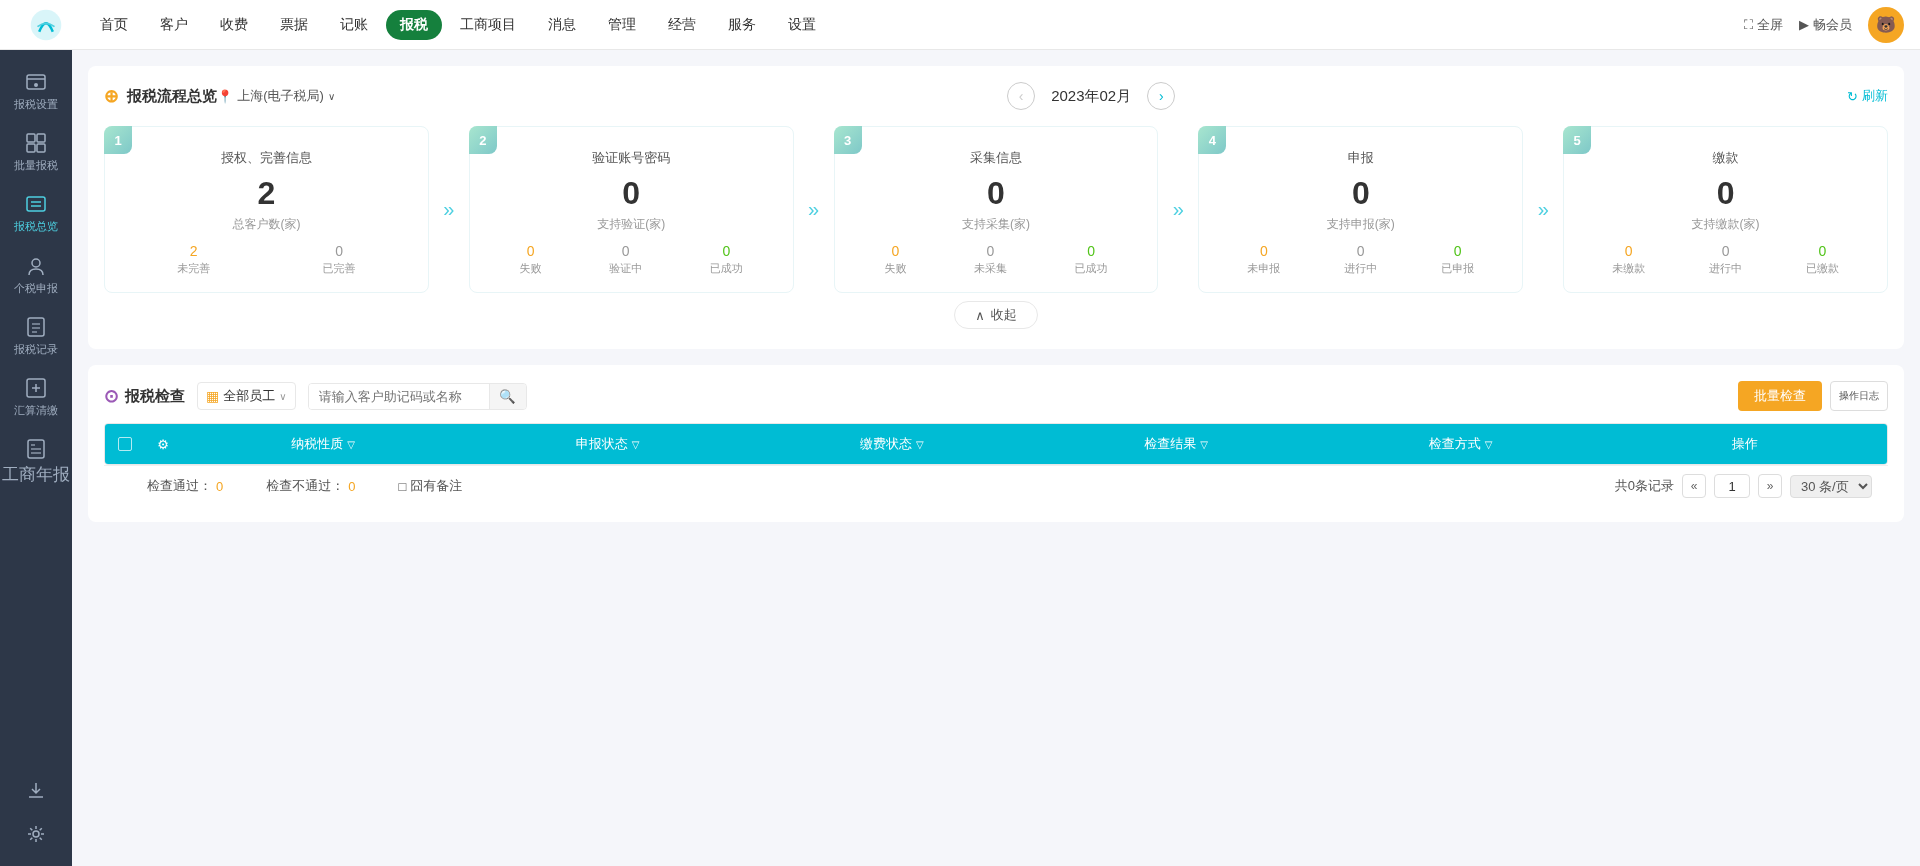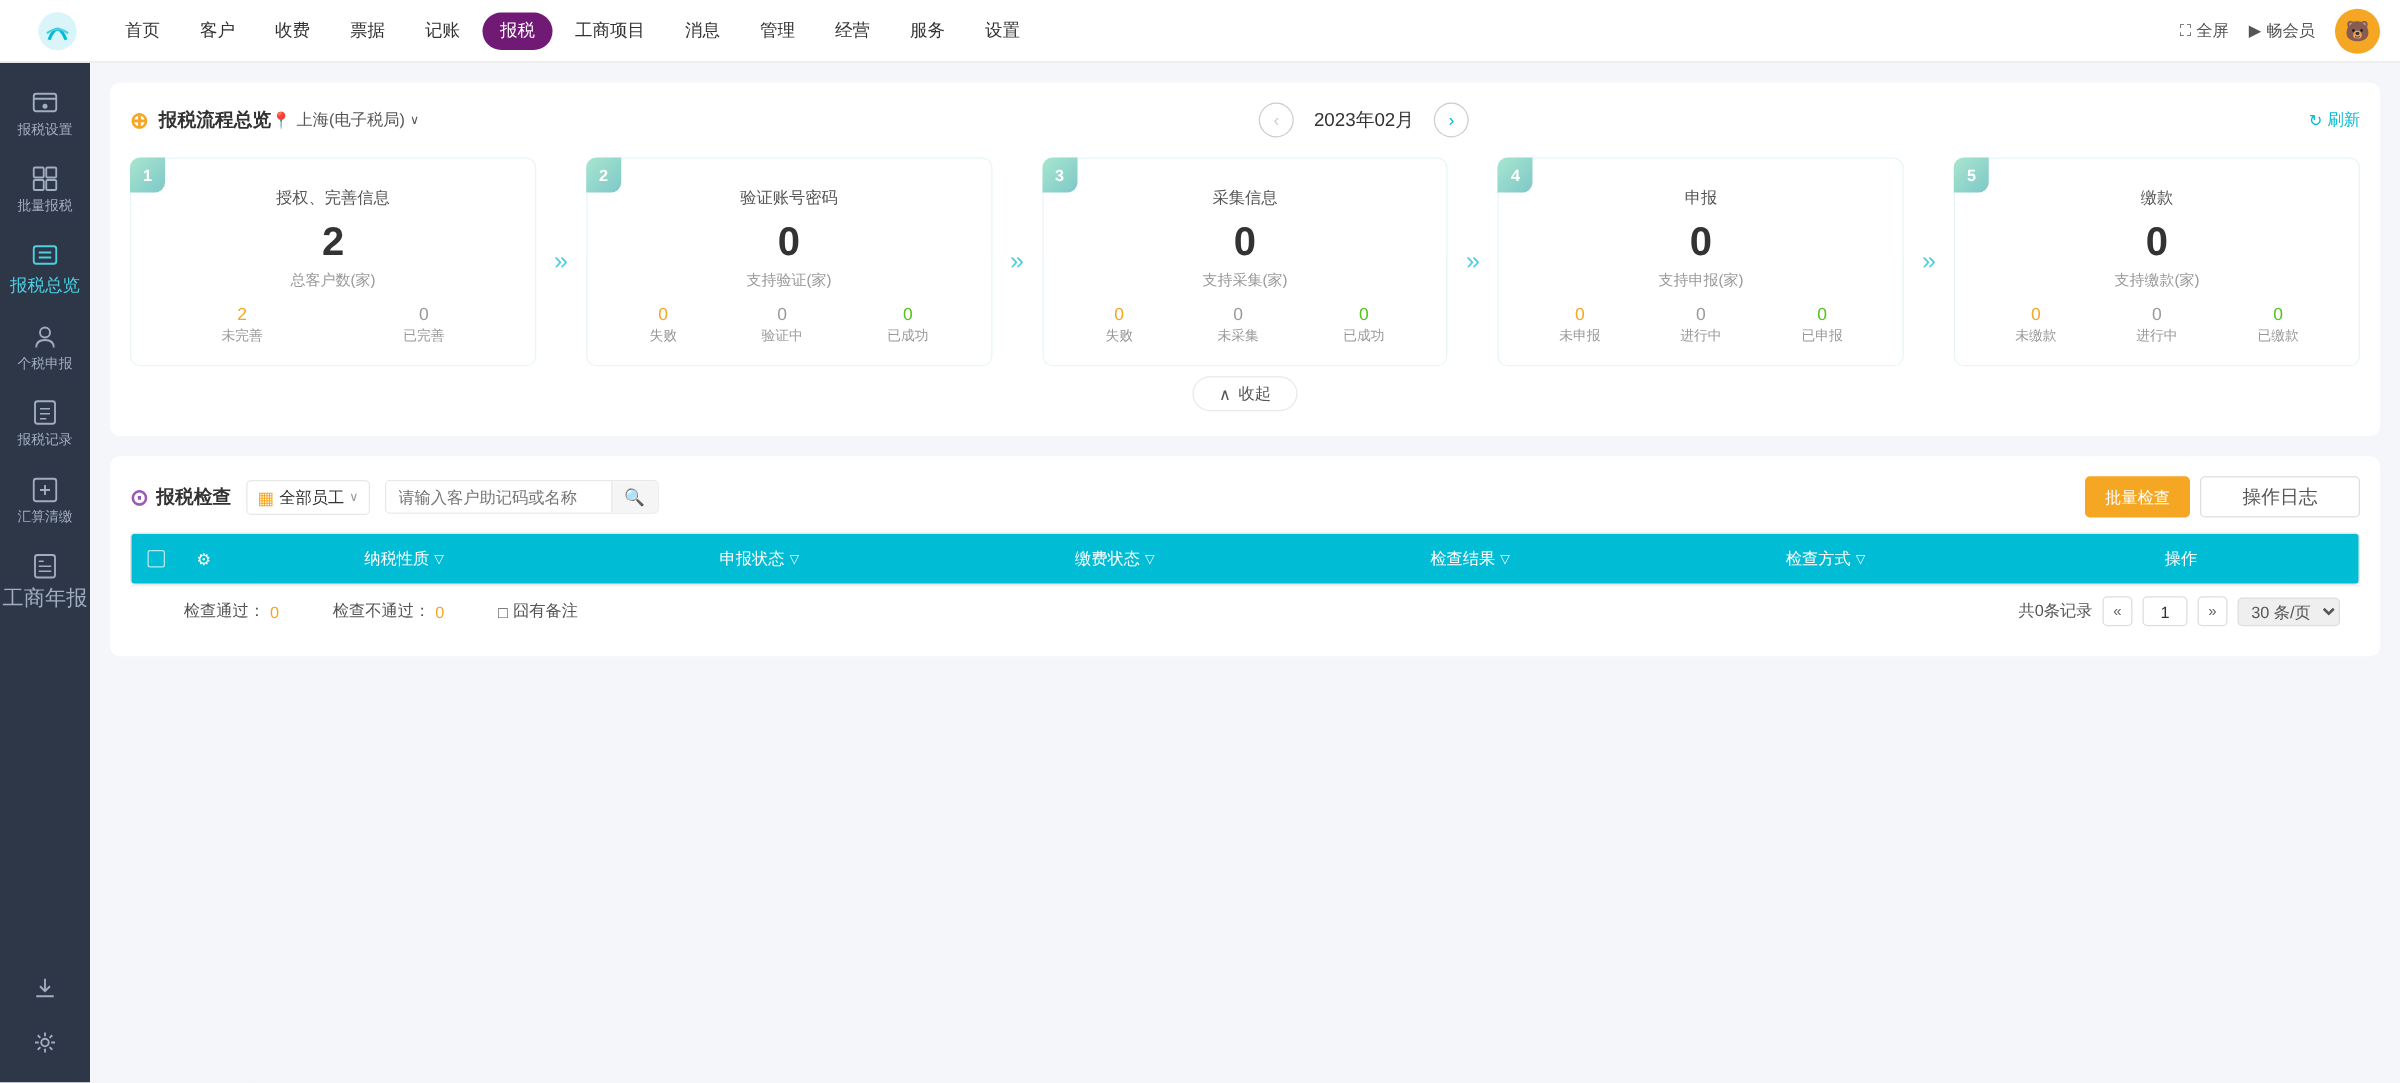--- a/index.html
+++ b/index.html
@@ -35,23 +35,24 @@
       gap: 4px;
     }
     .nav-item {
       padding: 6px 14px;
       cursor: pointer;
       border-radius: 4px;
       color: #333;
       font-size: 14px;
     }
     .nav-item.active {
-      background: #701a75;
+      background: #15803d;
       color: #fff;
       border-radius: 20px;
+      font-weight: bold;
     }
     .nav-right {
       display: flex;
       align-items: center;
       gap: 16px;
       color: #555;
       font-size: 13px;
     }
     .nav-right-item {
       display: flex;
@@ -358,22 +359,22 @@
       border-radius: 4px;
       padding: 6px 16px;
       font-size: 13px;
       cursor: pointer;
     }
     .btn-outline {
       background: #fff;
       color: #555;
       border: 1px solid #ddd;
       border-radius: 4px;
-      padding: 6px 33px;
-      font-size: 15px;
+      padding: 6px 8px;
+      font-size: 10px;
       cursor: pointer;
     }
 
     
     .table-container {
       border: 1px solid #e8e8e8;
       border-radius: 4px;
       overflow: hidden;
     }
     .table-header {
@@ -560,21 +561,21 @@
       <span style="font-size:11px;color:#a0aec0;text-align:center;line-height:1.2;">批量报税</span>
     </div>
     <div class="sidebar-item active">
       <div class="sidebar-icon">
         <svg width="22" height="22" viewBox="0 0 22 22">
             <rect x="2" y="4" width="18" height="14" rx="2" fill="none" stroke="#4dd0e1" stroke-width="1.5"></rect>
             <line x1="6" y1="9" x2="16" y2="9" stroke="#4dd0e1" stroke-width="1.5"></line>
             <line x1="6" y1="13" x2="16" y2="13" stroke="#4dd0e1" stroke-width="1.5"></line>
           </svg>
       </div>
-      <span style="font-size:14px;color:#4dd0e1;text-align:center;line-height:1.2;">报税总览</span>
+      <span style="font-size:11px;color:#4dd0e1;text-align:center;line-height:1.2;">报税总览</span>
     </div>
     <div class="sidebar-item">
       <div class="sidebar-icon">
         <svg width="22" height="22" viewBox="0 0 22 22">
             <circle cx="11" cy="8" r="4" fill="none" stroke="#a0aec0" stroke-width="1.5"></circle>
             <path d="M4 20 Q4 14 11 14 Q18 14 18 20" fill="none" stroke="#a0aec0" stroke-width="1.5"></path>
           </svg>
       </div>
       <span style="font-size:11px;color:#a0aec0;text-align:center;line-height:1.2;">个税申报</span>
     </div>

